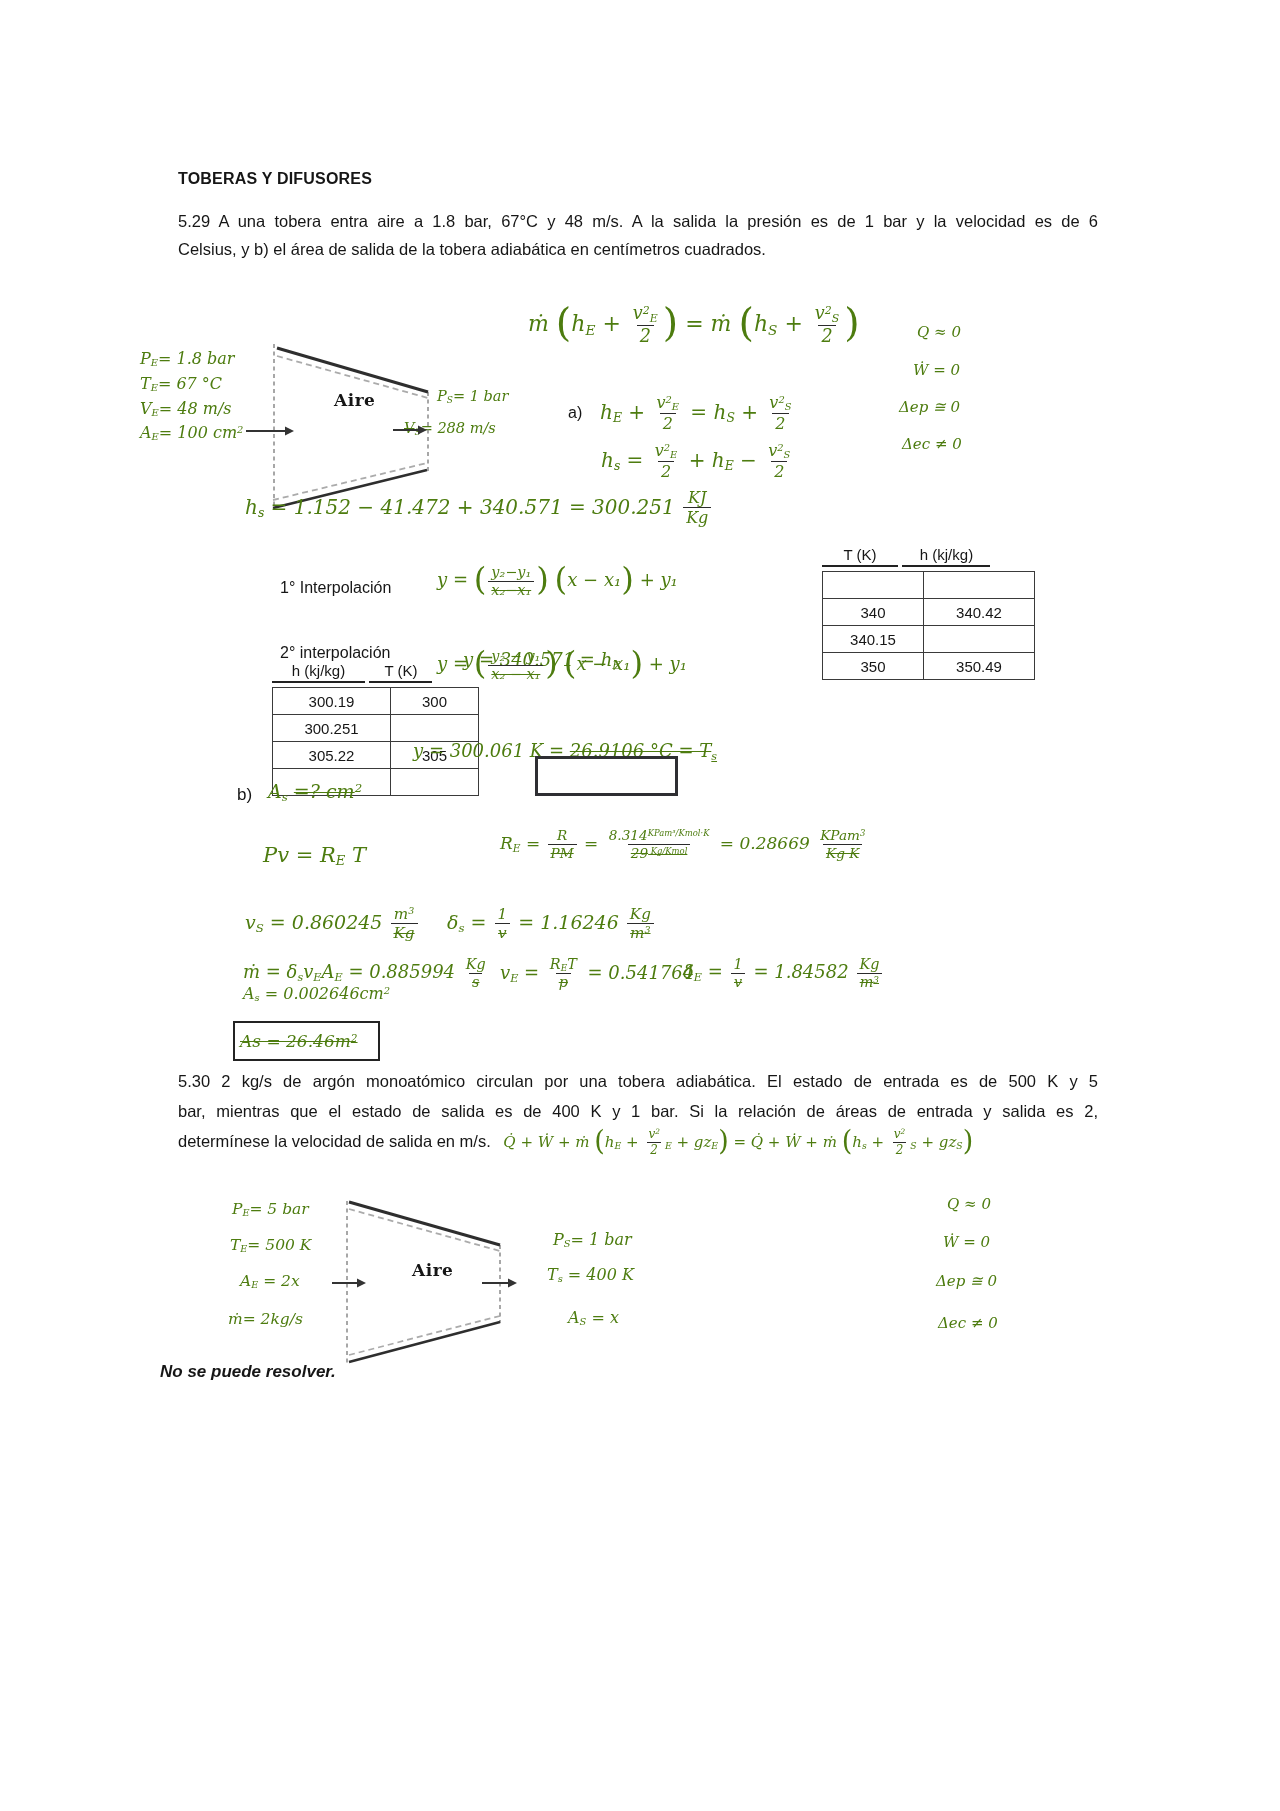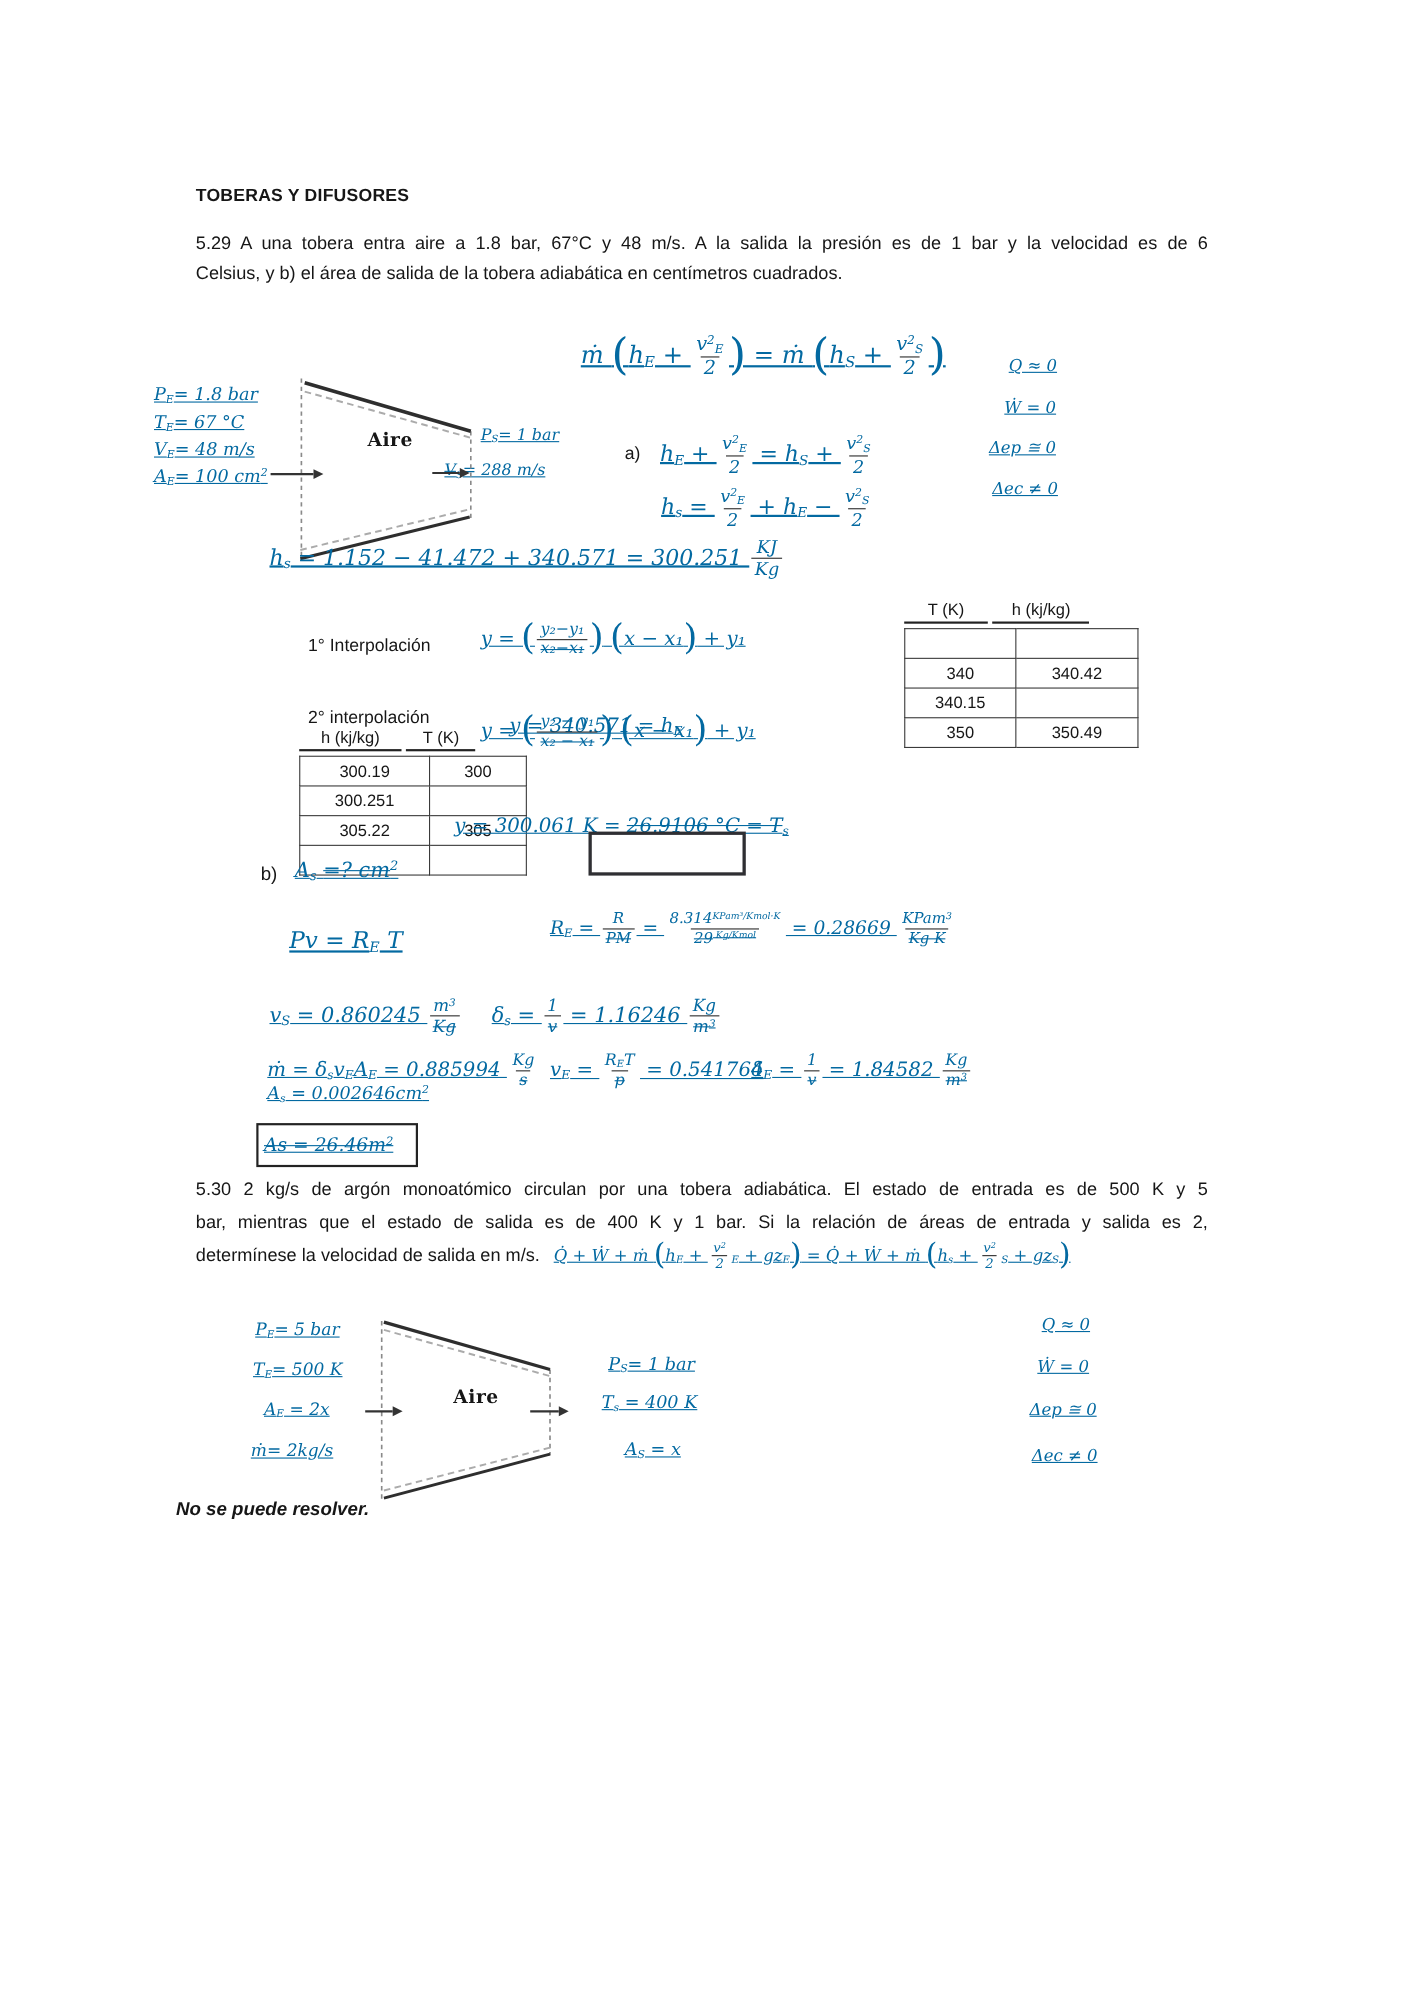--- a/index.html
+++ b/index.html
@@ -3,21 +3,21 @@
 <meta charset="utf-8">
 <style>
   html,body{margin:0;padding:0;background:#e8e8e8;}
   .page{position:relative;width:1280px;height:1811px;background:#ffffff;margin:0 auto;
         font-family:"Liberation Sans",sans-serif;color:#161616;overflow:hidden;}
   .abs{position:absolute;}
   .title{font:bold 16px "Liberation Sans",sans-serif;letter-spacing:.2px;margin:0;}
   .para{font:16.5px/28px "Liberation Sans",sans-serif;}
   .para2{font:16.5px/30px "Liberation Sans",sans-serif;}
   .jline{text-align:justify;text-align-last:justify;}
-  .math{font-family:"DejaVu Serif",serif;font-style:italic;white-space:nowrap;color:#0369a1;text-decoration:underline;}
+  .math{font-family:"DejaVu Serif",serif;font-style:italic;white-space:nowrap;color:#4d7c0f;}
   .math sup{font-size:.62em;vertical-align:.5em;}
   .math sub{font-size:.62em;vertical-align:-.25em;}
   .fr{display:inline-flex;flex-direction:column;align-items:center;vertical-align:middle;line-height:1;margin:0 2px;}
   .fr .nu{display:block;font-size:.8em;line-height:1.15;padding:0 3px;}
   .fr .de{display:block;font-size:.8em;line-height:1.2;padding:0 3px;border-top:1.5px solid #2b2b2b;}
   .st{text-decoration:line-through;text-decoration-thickness:1.4px;}
   .bp{font-style:normal;font-size:1.8em;line-height:0;vertical-align:-.12em;font-weight:300;}
   .slabel{font:16px "Liberation Sans",sans-serif;}
   .th{display:inline-block;text-align:center;border-bottom:2px solid #222;
       font:15px "Liberation Sans",sans-serif;padding-bottom:2px;}

